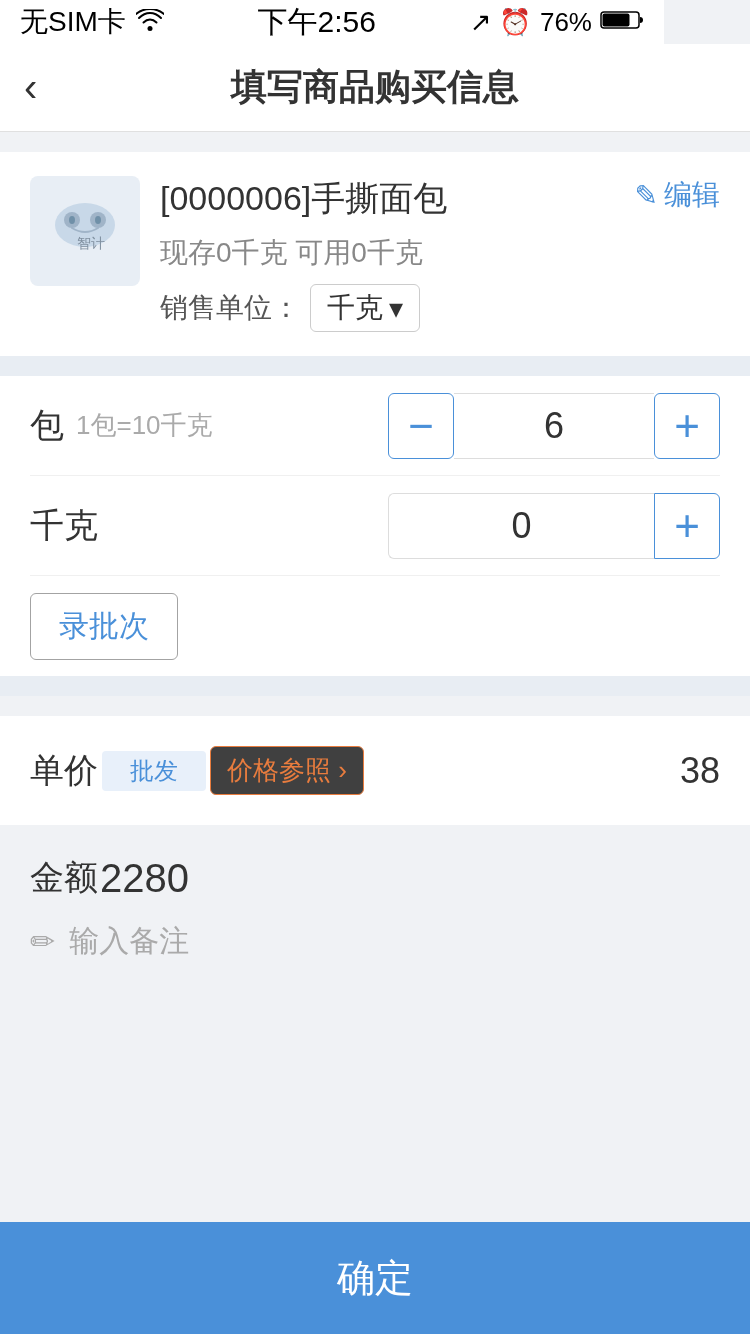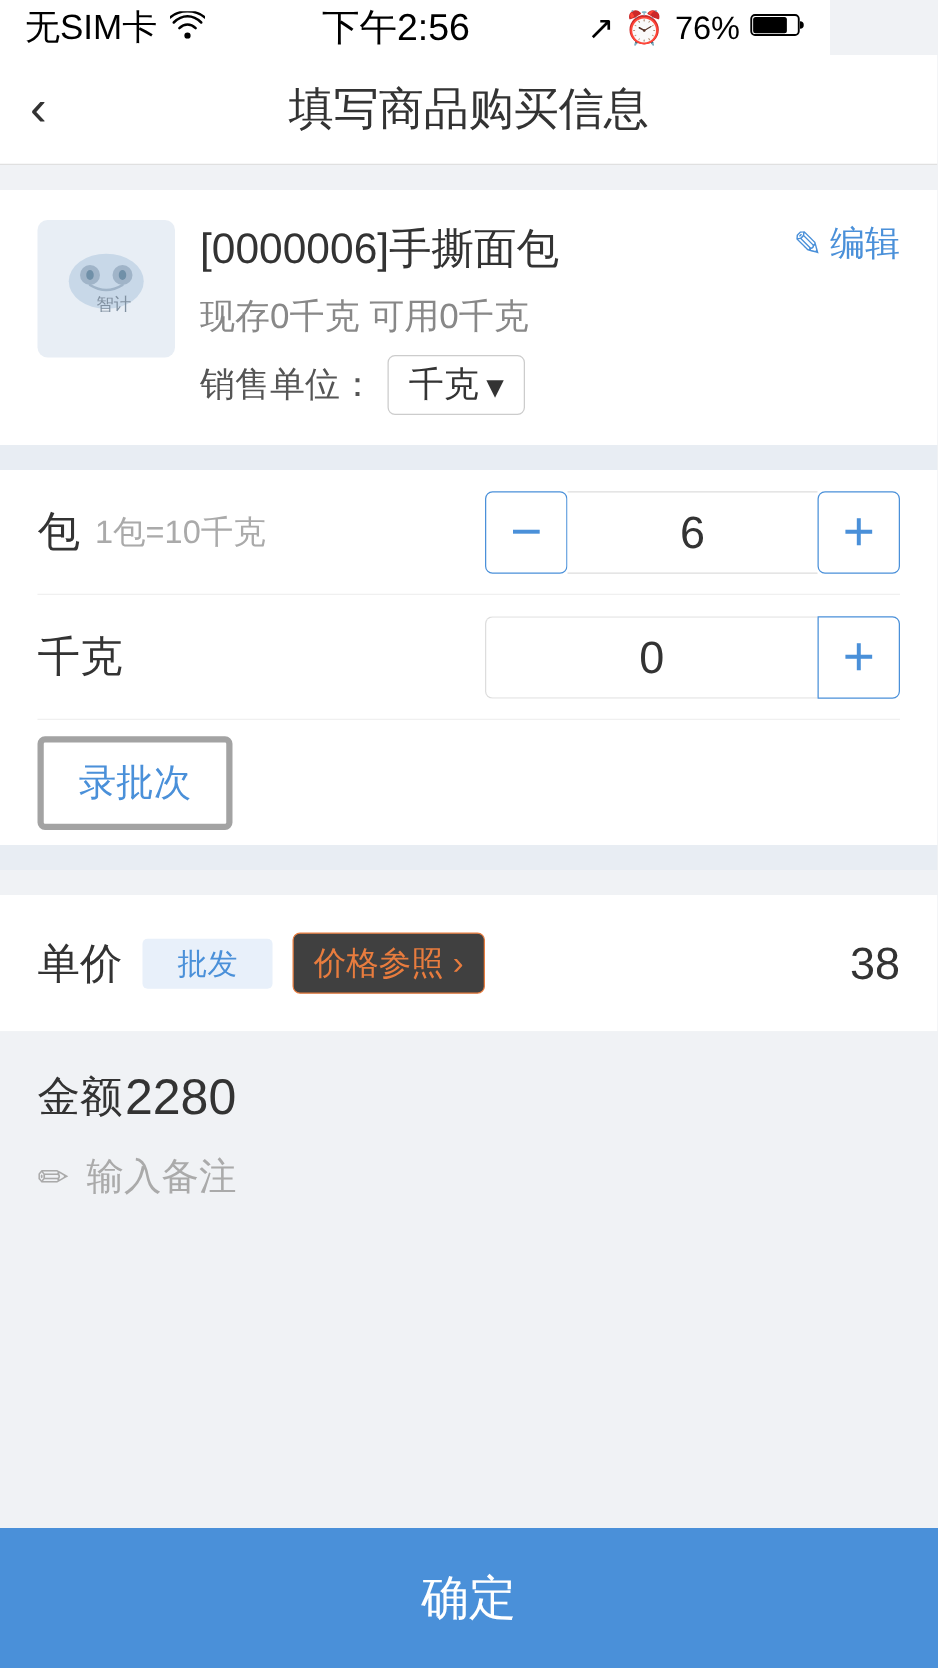--- a/index.html
+++ b/index.html
@@ -42,21 +42,21 @@
     }
     .nav-back {
       position: absolute;
       left: 24px;
       font-size: 40px;
       color: #333;
       cursor: pointer;
     }
     .nav-title {
       font-size: 36px;
-      font-weight: 400;
+      font-weight: 700;
       color: #333;
     }
 
     
     .product-card {
       background: #fff;
       padding: 24px 30px;
       margin-top: 20px;
       display: flex;
       align-items: flex-start;
@@ -181,21 +181,21 @@
       height: 100px;
       display: flex;
       align-items: center;
       justify-content: space-between;
     }
     .total-text {
       font-size: 34px;
       color: #333;
     }
     .batch-btn {
-      border: 5px solid #a3a3a3;
+      border: 1px solid #a3a3a3;
       color: #4a90d9;
       background: #fff;
       padding: 12px 28px;
       font-size: 30px;
       border-radius: 6px;
       cursor: pointer;
     }
 
     
     .price-section {
@@ -205,21 +205,21 @@
     }
     .price-row {
       display: flex;
       align-items: center;
       justify-content: space-between;
       margin-bottom: 0;
     }
     .price-label-group {
       display: flex;
       align-items: center;
-      gap: 16px;
+      gap: 4px;
     }
     .price-label { font-size: 34px; color: #333; }
     .price-badge {
       background: #e8f0fa;
       color: #4a90d9;
       font-size: 24px;
       padding: 4px 28px;
       border-radius: 4px;
     }
     .price-ref-btn {

